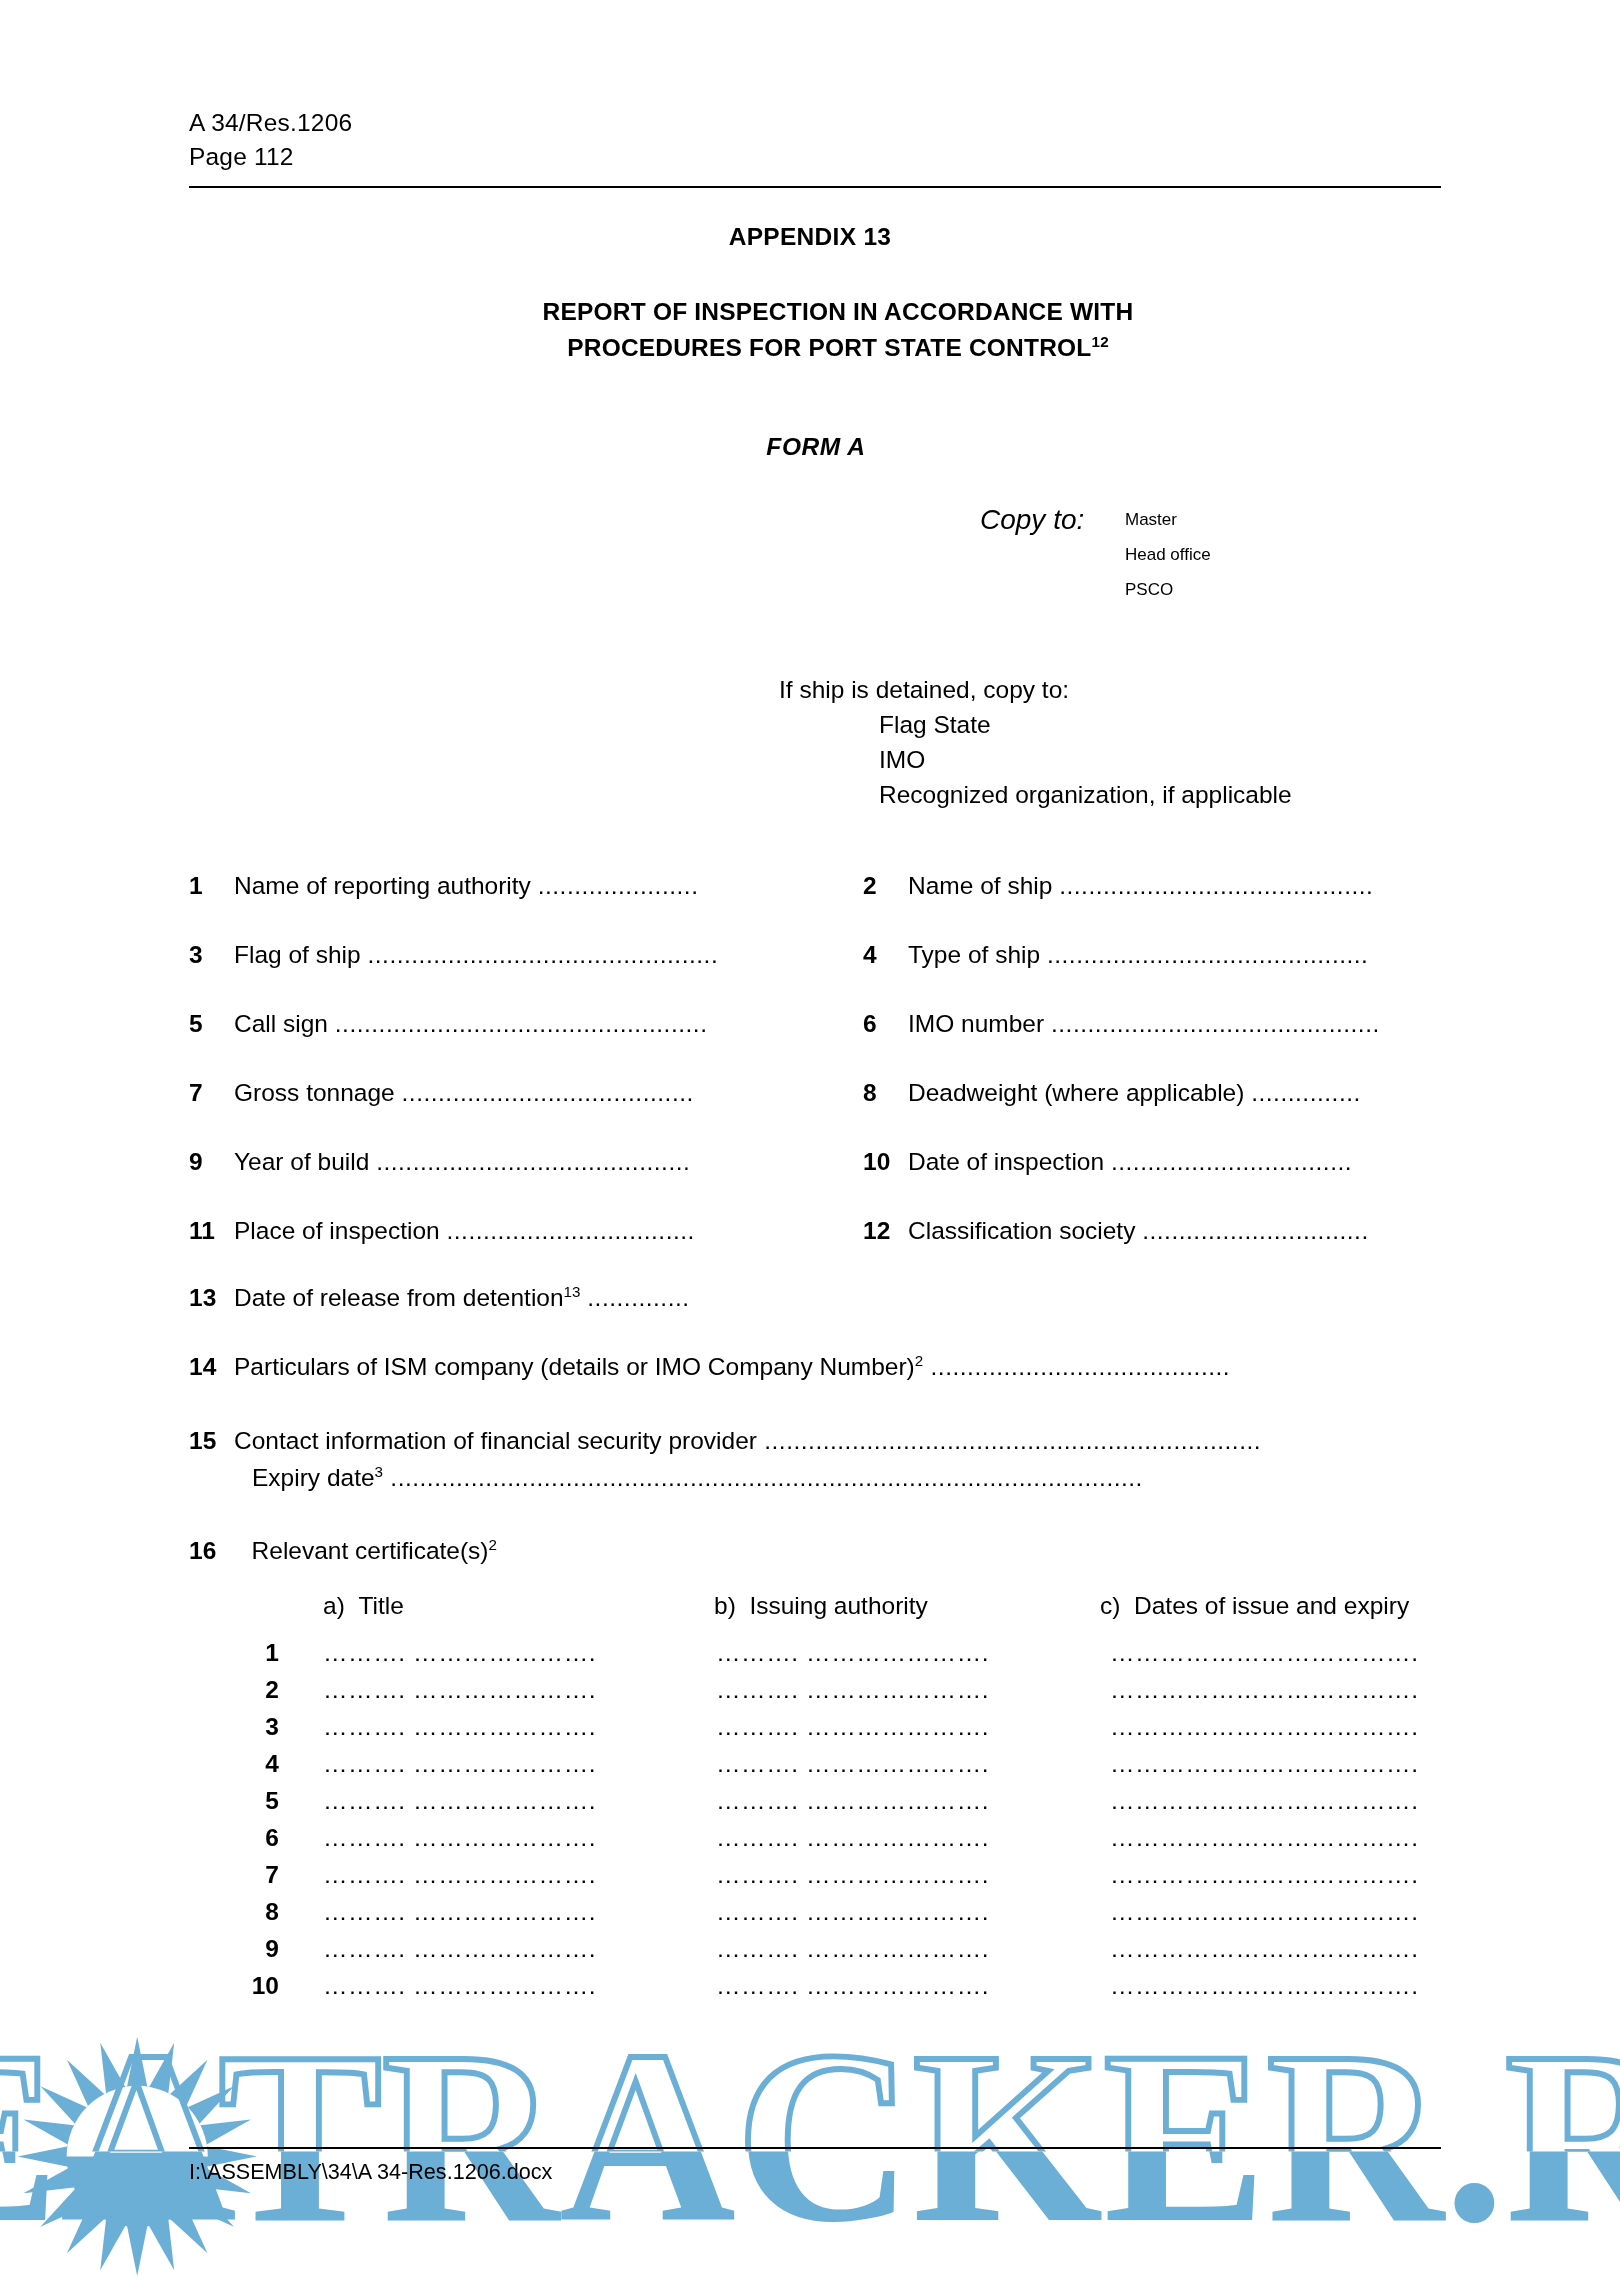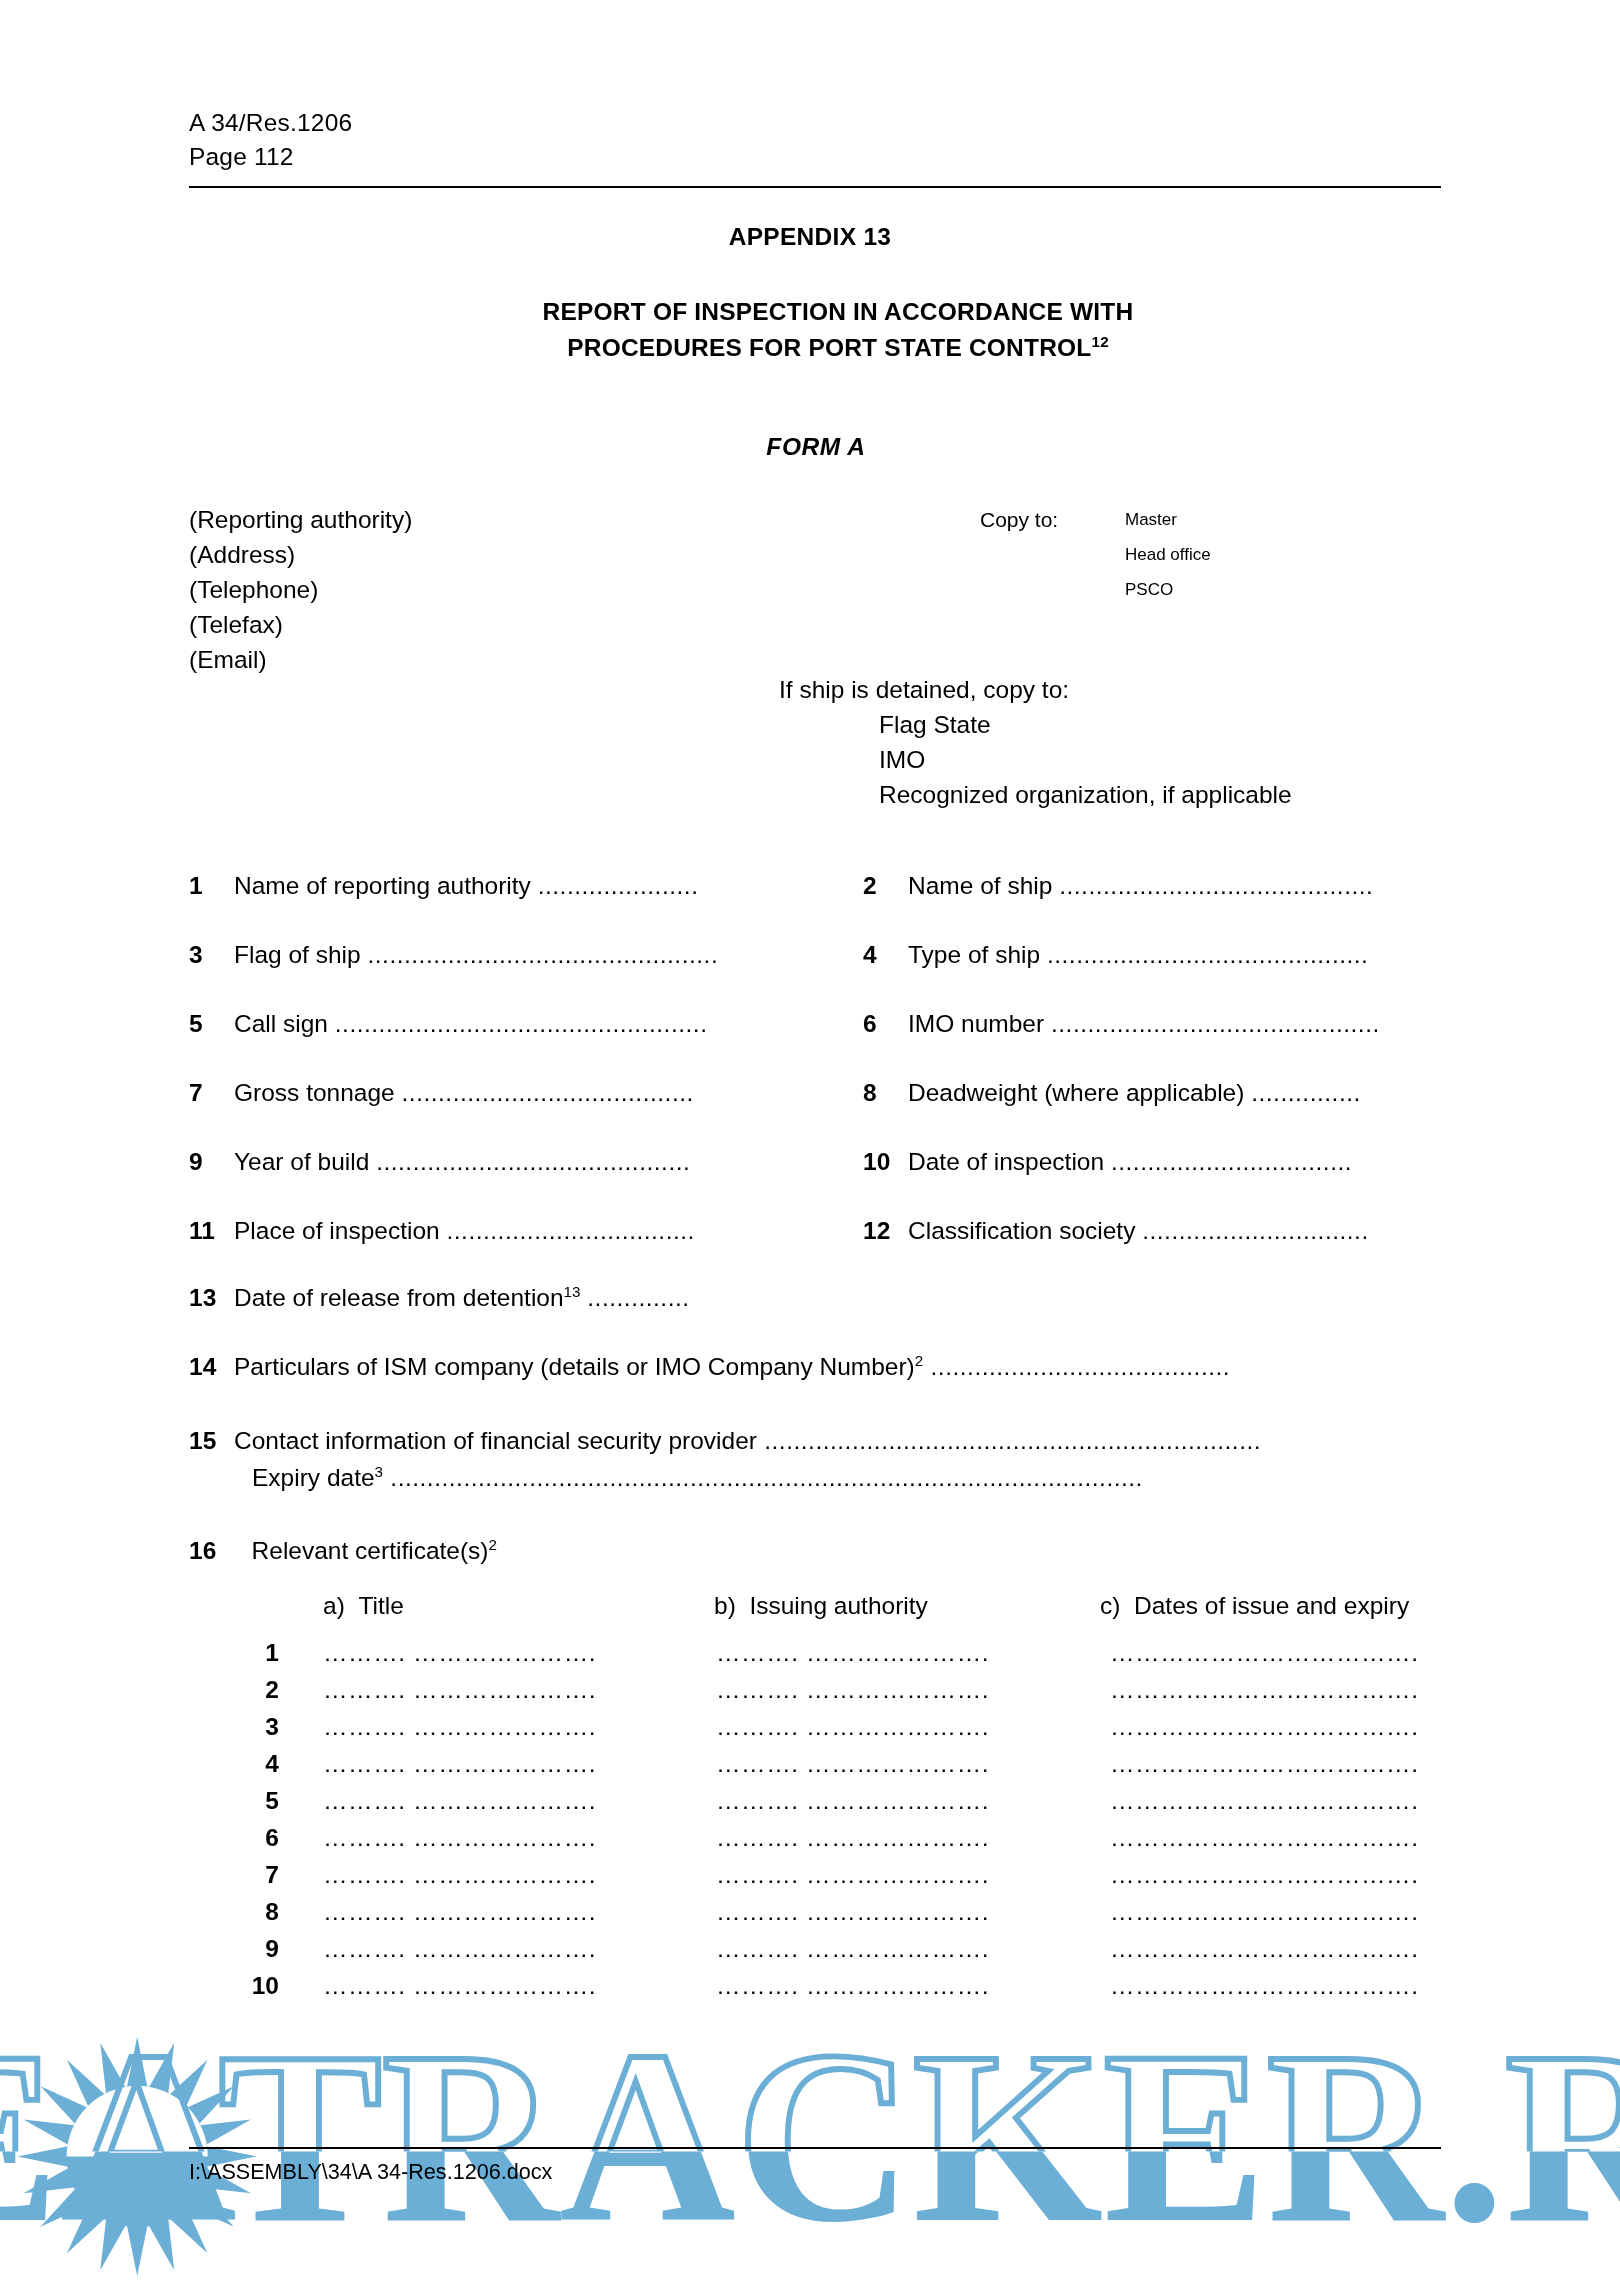--- a/index.html
+++ b/index.html
@@ -89,22 +89,23 @@
     position: absolute;
     left: 189px;
     top: 502px;
     font-size: 24.5px;
     line-height: 35px;
   }
   .copyto-label {
     position: absolute;
     left: 980px;
     top: 502px;
-    font-size: 21px;
+    font-size: 28px;
     line-height: 35px;
+    font-style: italic;
   }
   .copyto-list {
     position: absolute;
     left: 1125px;
     top: 502px;
     font-size: 17px;
     line-height: 35px;
   }
   .detained-block {
     position: absolute;
@@ -294,27 +295,20 @@
 
     <div class="appendix">APPENDIX 13</div>
 
     <div class="main-title">
       <div>REPORT OF INSPECTION IN ACCORDANCE WITH</div>
       <div><span>PROCEDURES FOR PORT STATE CONTROL</span><sup>12</sup></div>
     </div>
 
     <div class="form-a">FORM A</div>
 
-    <div class="auth-block">
-      <div>(Reporting authority)</div>
-      <div>(Address)</div>
-      <div>(Telephone)</div>
-      <div>(Telefax)</div>
-      <div>(Email)</div>
-    </div>
 
     <div class="copyto-label">Copy to:</div>
     <div class="copyto-list">
       <div>Master</div>
       <div>Head office</div>
       <div>PSCO</div>
     </div>
 
     <div class="detained-block">
       <div>If ship is detained, copy to:</div>

